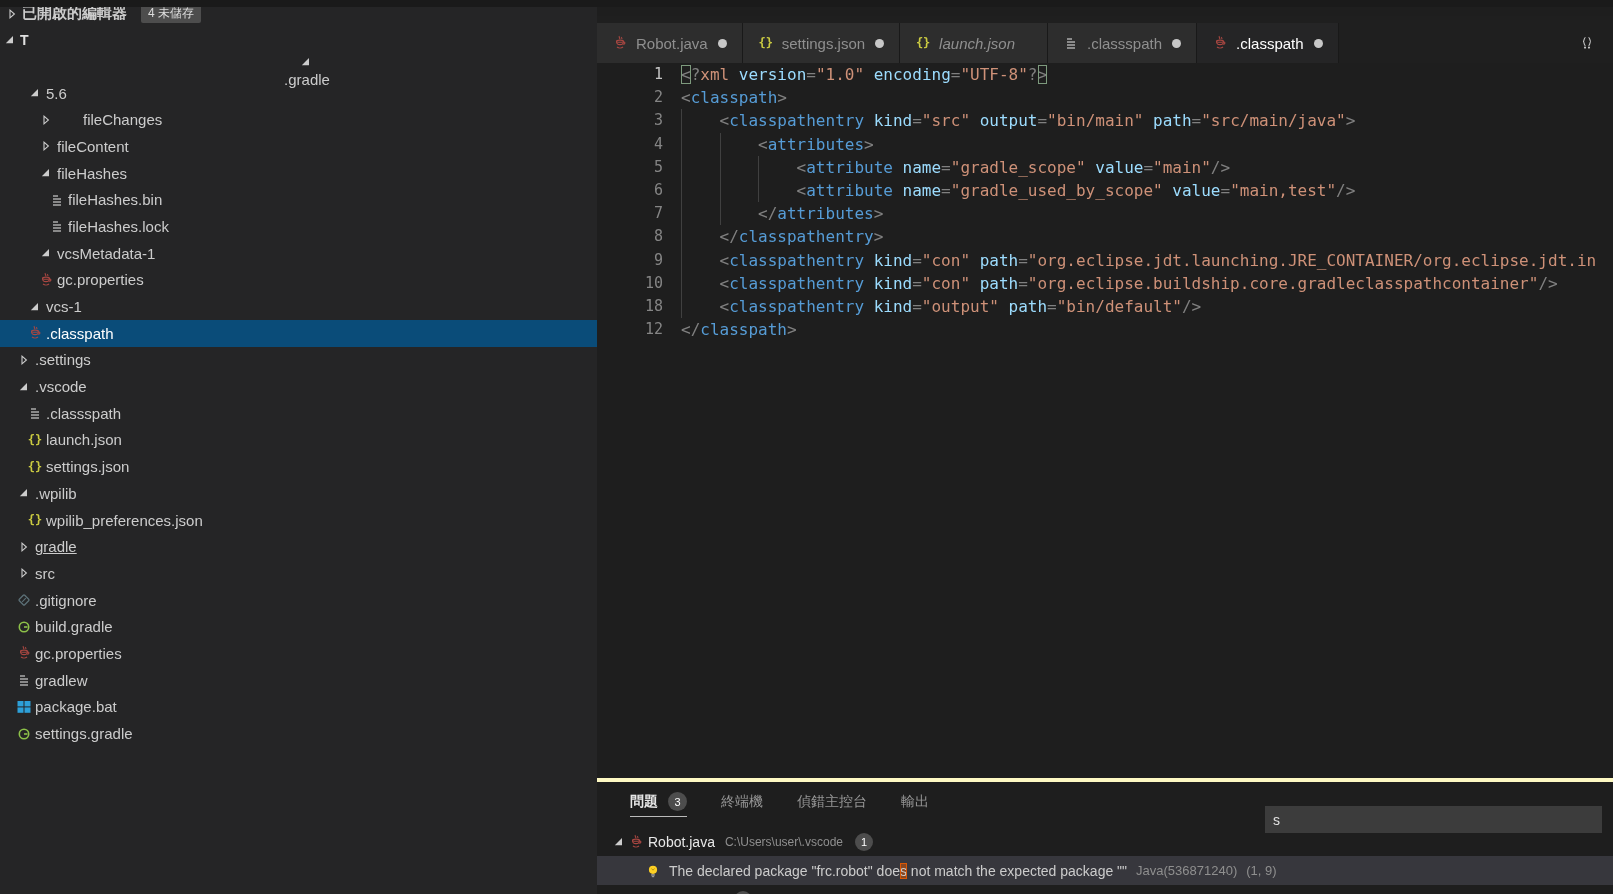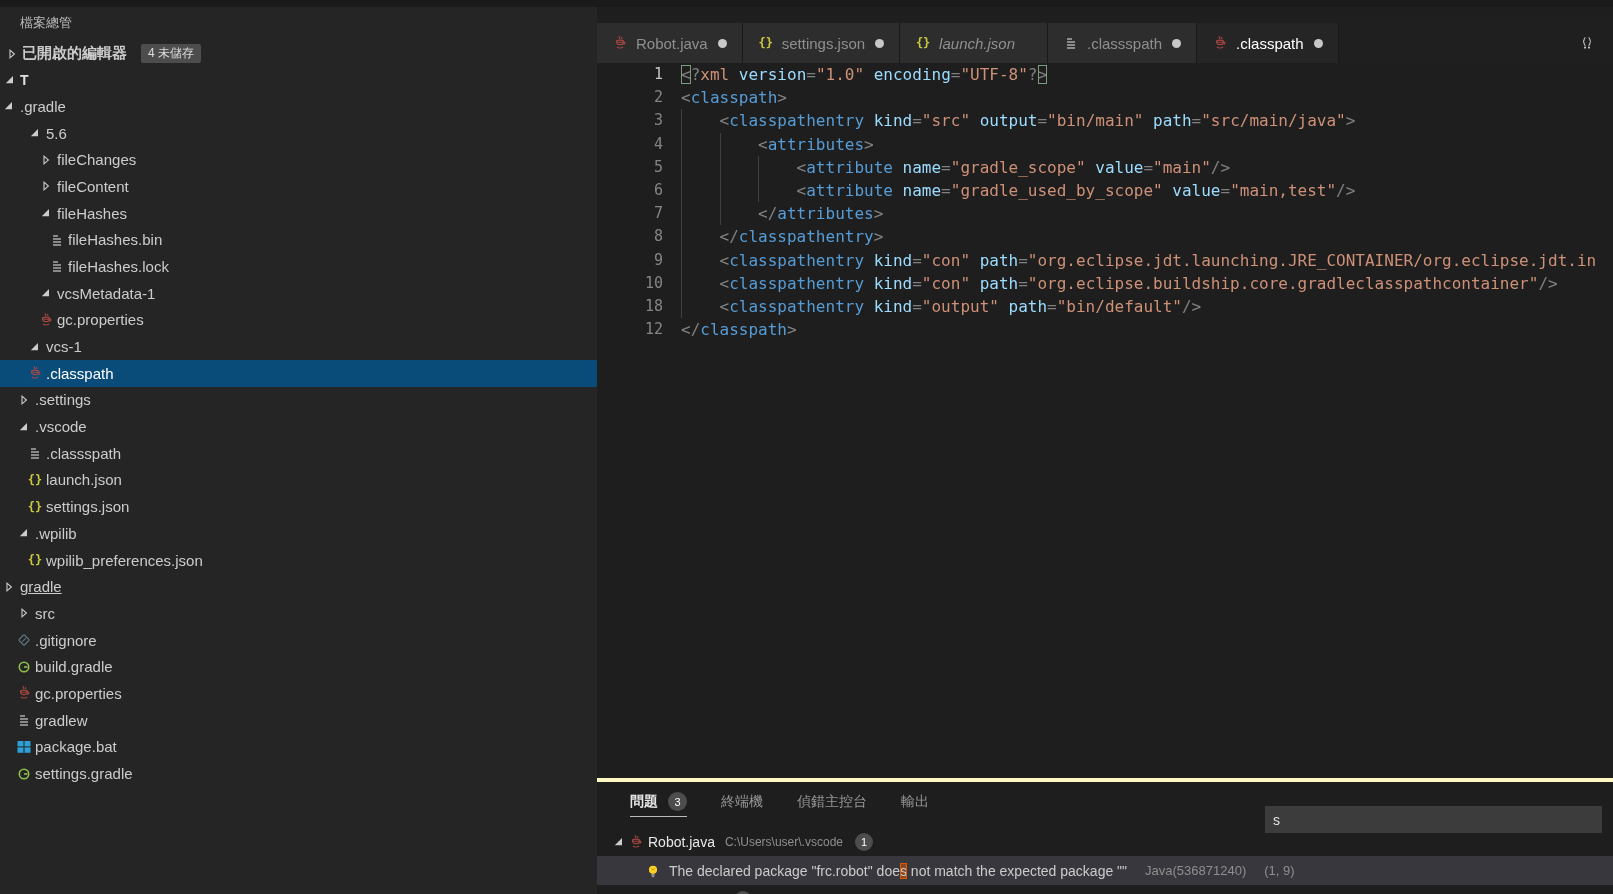--- a/index.html
+++ b/index.html
@@ -66,66 +66,65 @@
   .panel-rows { margin-top:7px; }
   .prow { display:flex; align-items:center; height:29px; font-size:14px; color:#cccccc; white-space:nowrap; }
   .prow .twisty { width:18px; flex:0 0 18px; display:inline-flex; justify-content:center; }
   .prow.group { padding-left:13px; }
   .prow.problem { padding-left:48px; }
   .prow.selected { background:var(--row-selected-gray,#37373d); }
   .prow .fname { color:#e8e8e8; margin-left:4px; }
   .prow .fpath { color:#8f8f8f; font-size:12px; margin-left:10px; }
   .prow .pmsg { margin-left:8px; color:#cccccc; }
   .prow .match { background:rgba(234,92,0,0.45); outline:1px solid rgba(234,92,0,0.85); outline-offset:-1px; }
-  .prow .psrc, .prow .ploc { color:#8f8f8f; font-size:13px; margin-left:18px; }
+  .prow .psrc, .prow .ploc { color:#8f8f8f; font-size:13px; margin-left:9px; }
   .prow .pbadge { margin-left:12px; width:18px; height:18px; font-size:11px; }
 </style>
 </head>
 <body>
 
 <div class="app">
   <div class="topstrip"></div>
 
   <div class="sidebar">
-    <div class="sidebar-title">檔案總管</div>
     <div class="section-row">
       <span class="ic twisty">
           <svg width="16" height="16" viewBox="0 0 16 16" xmlns="http://www.w3.org/2000/svg">
             <path d="M6 4.2 L10.4 8 L6 11.8 Z" fill="none" stroke="#cccccc" stroke-width="1.1"></path>
           </svg>
         </span>
       <span class="section-label">已開啟的編輯器</span>
       <span class="section-badge">4 未儲存</span>
     </div>
     <div class="root-row">
       <span class="ic twisty">
           <svg width="16" height="16" viewBox="0 0 16 16" xmlns="http://www.w3.org/2000/svg">
             <path d="M11 4 L11 11.2 L3.8 11.2 Z" fill="#cccccc"></path>
           </svg>
         </span>
       <span class="root-label">T</span>
     </div>
     <div>
-        <div class="tree-row" style="">
+        <div class="tree-row" style="padding-left: 15px; flex-direction: column;">
           <span class="ic twisty">
             <svg width="16" height="16" viewBox="0 0 16 16" xmlns="http://www.w3.org/2000/svg">
               <path d="M11 4 L11 11.2 L3.8 11.2 Z" fill="#cccccc"></path>
             </svg>
           </span>
           <span class="label">.gradle</span>
         </div>
         <div class="tree-row" style="padding-left: 26px;">
           <span class="ic twisty">
             <svg width="16" height="16" viewBox="0 0 16 16" xmlns="http://www.w3.org/2000/svg">
               <path d="M11 4 L11 11.2 L3.8 11.2 Z" fill="#cccccc"></path>
             </svg>
           </span>
           <span class="label">5.6</span>
         </div>
-        <div class="tree-row" style="padding-left: 37px;">
+        <div class="tree-row" style="padding-left: 37px; gap: 26px;">
           <span class="ic twisty">
             <svg width="16" height="16" viewBox="0 0 16 16" xmlns="http://www.w3.org/2000/svg">
               <path d="M6 4.2 L10.4 8 L6 11.8 Z" fill="none" stroke="#cccccc" stroke-width="1.1"></path>
             </svg>
           </span>
           <span class="label">fileChanges</span>
         </div>
         <div class="tree-row" style="padding-left: 37px;">
           <span class="ic twisty">
             <svg width="16" height="16" viewBox="0 0 16 16" xmlns="http://www.w3.org/2000/svg">
@@ -256,21 +255,21 @@
             <svg width="16" height="16" viewBox="0 0 16 16" xmlns="http://www.w3.org/2000/svg">
               <path d="M11 4 L11 11.2 L3.8 11.2 Z" fill="#cccccc"></path>
             </svg>
           </span>
           <span class="label">.wpilib</span>
         </div>
         <div class="tree-row" style="padding-left: 26px;">
           <span class="ic fic json-ic">{}</span>
           <span class="label">wpilib_preferences.json</span>
         </div>
-        <div class="tree-row" style="padding-left: 0; text-decoration: underline;">
+        <div class="tree-row" style="padding-left: 15px; text-decoration: underline;">
           <span class="ic twisty">
             <svg width="16" height="16" viewBox="0 0 16 16" xmlns="http://www.w3.org/2000/svg">
               <path d="M6 4.2 L10.4 8 L6 11.8 Z" fill="none" stroke="#cccccc" stroke-width="1.1"></path>
             </svg>
           </span>
           <span class="label">gradle</span>
         </div>
         <div class="tree-row" style="padding-left: 15px;">
           <span class="ic twisty">
             <svg width="16" height="16" viewBox="0 0 16 16" xmlns="http://www.w3.org/2000/svg">

